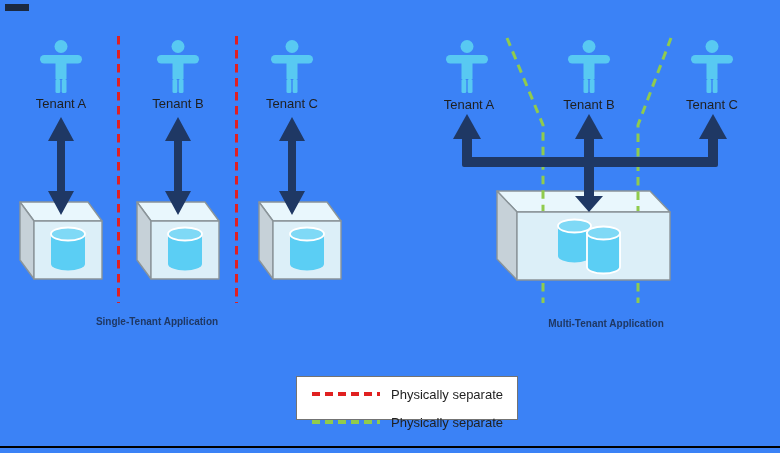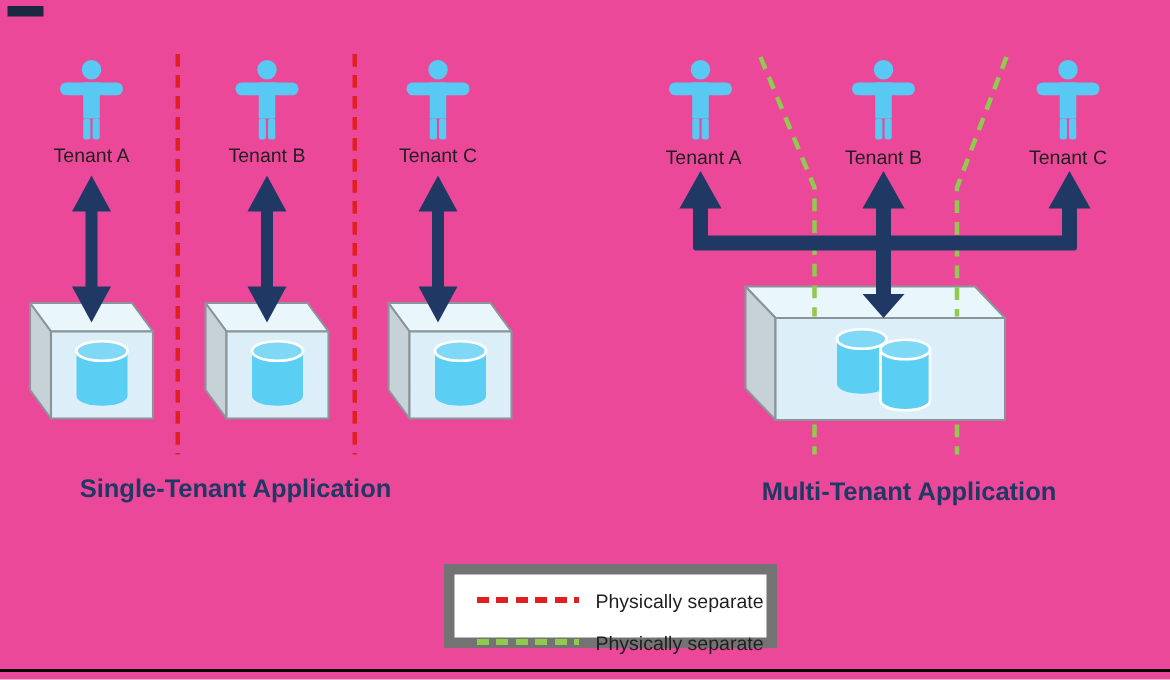--- a/index.html
+++ b/index.html
@@ -1,17 +1,17 @@
 <!DOCTYPE html>
 <html><head>
 <meta charset="utf-8">
 <style>
   html,body{margin:0;padding:0;background:#ffffff;}
   .stage{
-    position:relative;width:780px;height:453px;background:#ec4899;
+    position:relative;width:780px;height:453px;background:#3b82f6;
     overflow:hidden;font-family:"Liberation Sans", sans-serif;
   }
   .accent-bar{position:absolute;left:5px;top:4px;width:24px;height:7px;background:#1B2940;}
   .bottom-line{position:absolute;left:0;top:446px;width:780px;height:2px;background:#000000;}
   svg.layer{position:absolute;left:0;top:0;}
   
   .face-top{fill:#E9F7FD;stroke:#8A9499;stroke-width:1.4;stroke-linejoin:round;}
   .face-left{fill:#C6D1D8;stroke:#8A9499;stroke-width:1.4;stroke-linejoin:round;}
   .face-front{fill:#DCEFF8;stroke:#8A9499;stroke-width:1.4;stroke-linejoin:round;}
   .cyl-body{fill:#5BCEF4;}
@@ -21,26 +21,26 @@
   .navy{fill:#1F3864;}
   .red-dash{stroke:#E02020;stroke-width:3;stroke-dasharray:8.5 5.5;fill:none;}
   .green-dash{stroke:#90CB4D;stroke-width:3;stroke-dasharray:8.5 6;fill:none;}
   
   .tenant-label{
     position:absolute;width:90px;text-align:center;
     font-size:13px;color:#1f1f1f;white-space:nowrap;
   }
   .diag-title{
     position:absolute;width:260px;text-align:center;
-    font-size:17px;font-weight:bold;color:#1F3864;white-space:nowrap;
+    font-size:10px;font-weight:bold;color:#1F3864;white-space:nowrap;
   }
   
   .legend-box{
-    position:absolute;left:296px;top:376px;width:222px;height:56px;
-    background:#ffffff;border:7px solid #737373;box-sizing:border-box;
+    position:absolute;left:296px;top:376px;width:222px;height:44px;
+    background:#ffffff;border:1px solid #737373;box-sizing:border-box;
   }
   .legend-row{position:absolute;left:0;width:100%;height:26px;display:flex;align-items:center;padding-left:15px;box-sizing:border-box;}
   .legend-row.r1{top:4px;}
   .legend-row.r2{top:32px;}
   .legend-dash{width:68px;height:3.5px;margin-right:11px;flex:0 0 auto;}
   .legend-dash.red{background:repeating-linear-gradient(to right,#E02020 0 8px,transparent 8px 13px);}
   .legend-dash.green{background:repeating-linear-gradient(to right,#90CB4D 0 8px,transparent 8px 13px);}
   .legend-label{font-size:13px;color:#1f1f1f;white-space:nowrap;}
 </style>
 </head>

